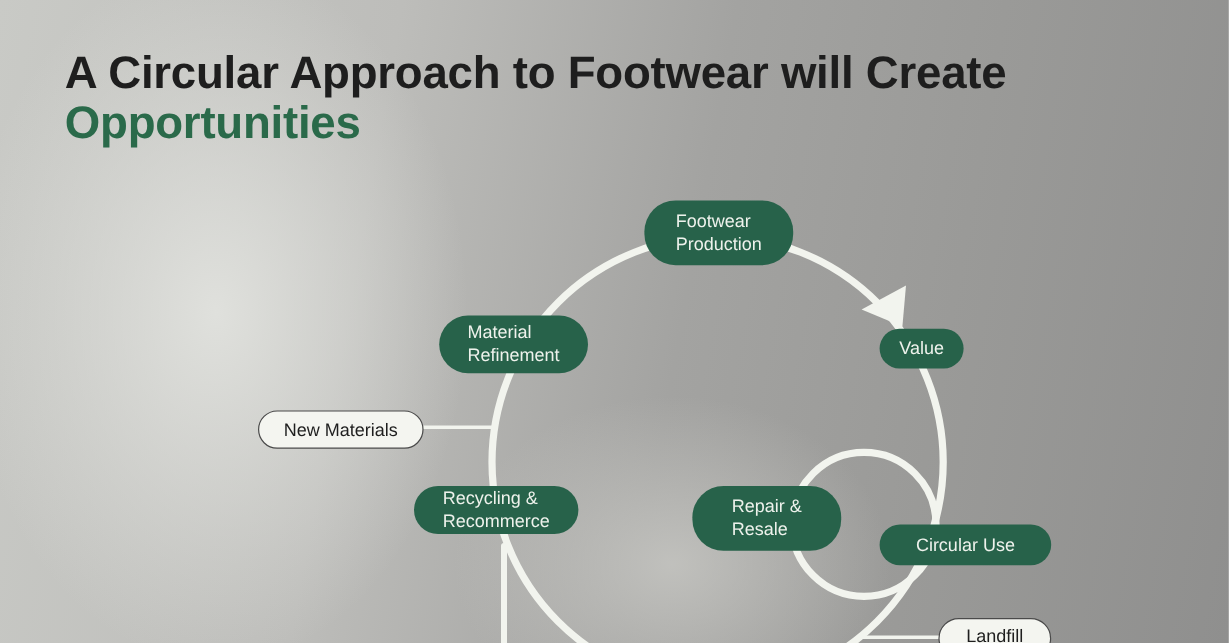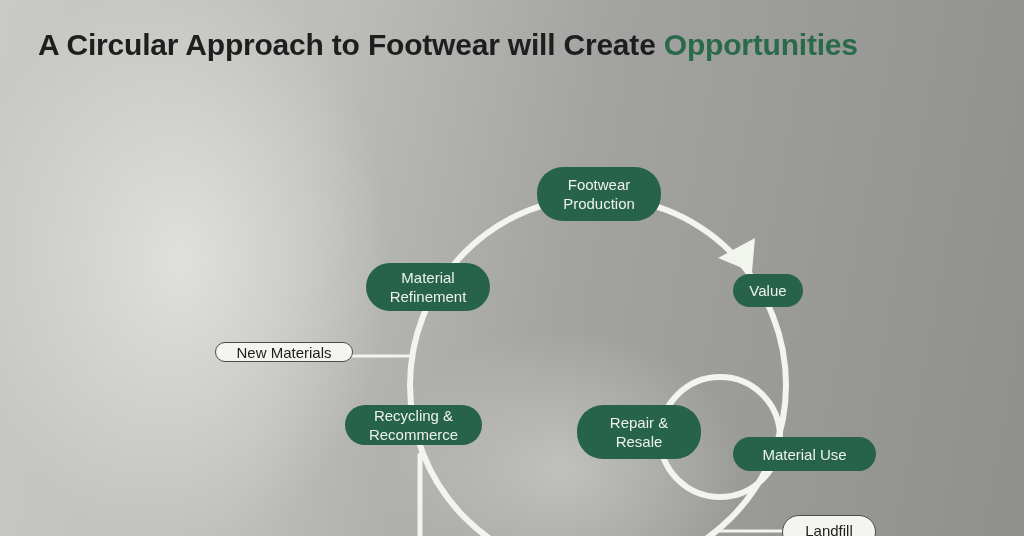--- a/index.html
+++ b/index.html
@@ -1,24 +1,24 @@
 <!DOCTYPE html>
 <html><head>
 <meta charset="utf-8">
 <style>
   html,body{margin:0;padding:0;}
   body{width:1024px;height:536px;overflow:hidden;position:relative;font-family:"Liberation Sans",sans-serif;
     background:
       radial-gradient(ellipse 300px 420px at 180px 260px, rgba(225,226,222,0.95), rgba(200,200,197,0) 70%),
       radial-gradient(ellipse 260px 200px at 560px 470px, rgba(200,200,196,0.8), rgba(180,180,178,0) 70%),
       linear-gradient(100deg,#c9cac6 0%,#bdbdba 30%,#a3a3a1 55%,#9a9a98 75%,#8f8f8e 100%);}
-  .title{position:absolute;left:38px;top:24px;margin:0;font-size:30px;line-height:42px;font-weight:700;color:#1e1e1e;letter-spacing:-0.2px;}
+  .title{position:absolute;left:38px;top:24px;margin:16px;font-size:38px;line-height:42px;font-weight:700;color:#1e1e1e;letter-spacing:-0.2px;}
   .title .accent{color:#2a6a4a;}
   svg.diagram{position:absolute;left:0;top:0;}
-  .pill{position:absolute;background:#27624a;color:#eef2ec;border-radius:26px;display:flex;align-items:center;justify-content:center;text-align:center;font-size:15px;line-height:19px;box-sizing:border-box;}
+  .pill{position:absolute;background:#27624a;color:#eef2ec;border-radius:26px;display:flex;align-items:center;justify-content:center;text-align:left;font-size:15px;line-height:19px;box-sizing:border-box;}
   .pill.white{background:#f4f5f0;color:#1e1e1e;border:1.5px solid #4a4a4a;}
 </style>
 </head>
 <body>
 
 <h1 class="title">
   <span>A Circular Approach to Footwear will Create </span><span class="accent">Opportunities</span><br>
 </h1>
 
 <svg class="diagram" width="1024" height="536" viewBox="0 0 1024 536">
@@ -36,19 +36,19 @@
   </g>
 
   <polygon points="718,258 755,238 752,272" fill="#f2f4ee"></polygon>
 </svg>
 
 <div class="pill" style="left:537px;top:167px;width:124px;height:54px;white-space:pre-line;">Footwear
 Production</div>
 <div class="pill" style="left:733px;top:274px;width:70px;height:33px;">Value</div>
 <div class="pill" style="left:366px;top:263px;width:124px;height:48px;white-space:pre-line;">Material
 Refinement</div>
-<div class="pill white" style="left:215px;top:342px;width:138px;height:20px;">New Materials</div>
+<div class="pill white" style="left:215px;top:342px;width:138px;height:32px;">New Materials</div>
 <div class="pill" style="left:345px;top:405px;width:137px;height:40px;white-space:pre-line;">Recycling &amp;
 Recommerce</div>
 <div class="pill" style="left:577px;top:405px;width:124px;height:54px;white-space:pre-line;">Repair &amp;
 Resale</div>
-<div class="pill" style="left:733px;top:437px;width:143px;height:34px;">Material Use</div>
+<div class="pill" style="left:733px;top:437px;width:143px;height:34px;">Circular Use</div>
 <div class="pill white" style="left:782px;top:515px;width:94px;height:34px;align-items:flex-start;padding-top:5px;">Landfill</div>
 
 </body></html>

